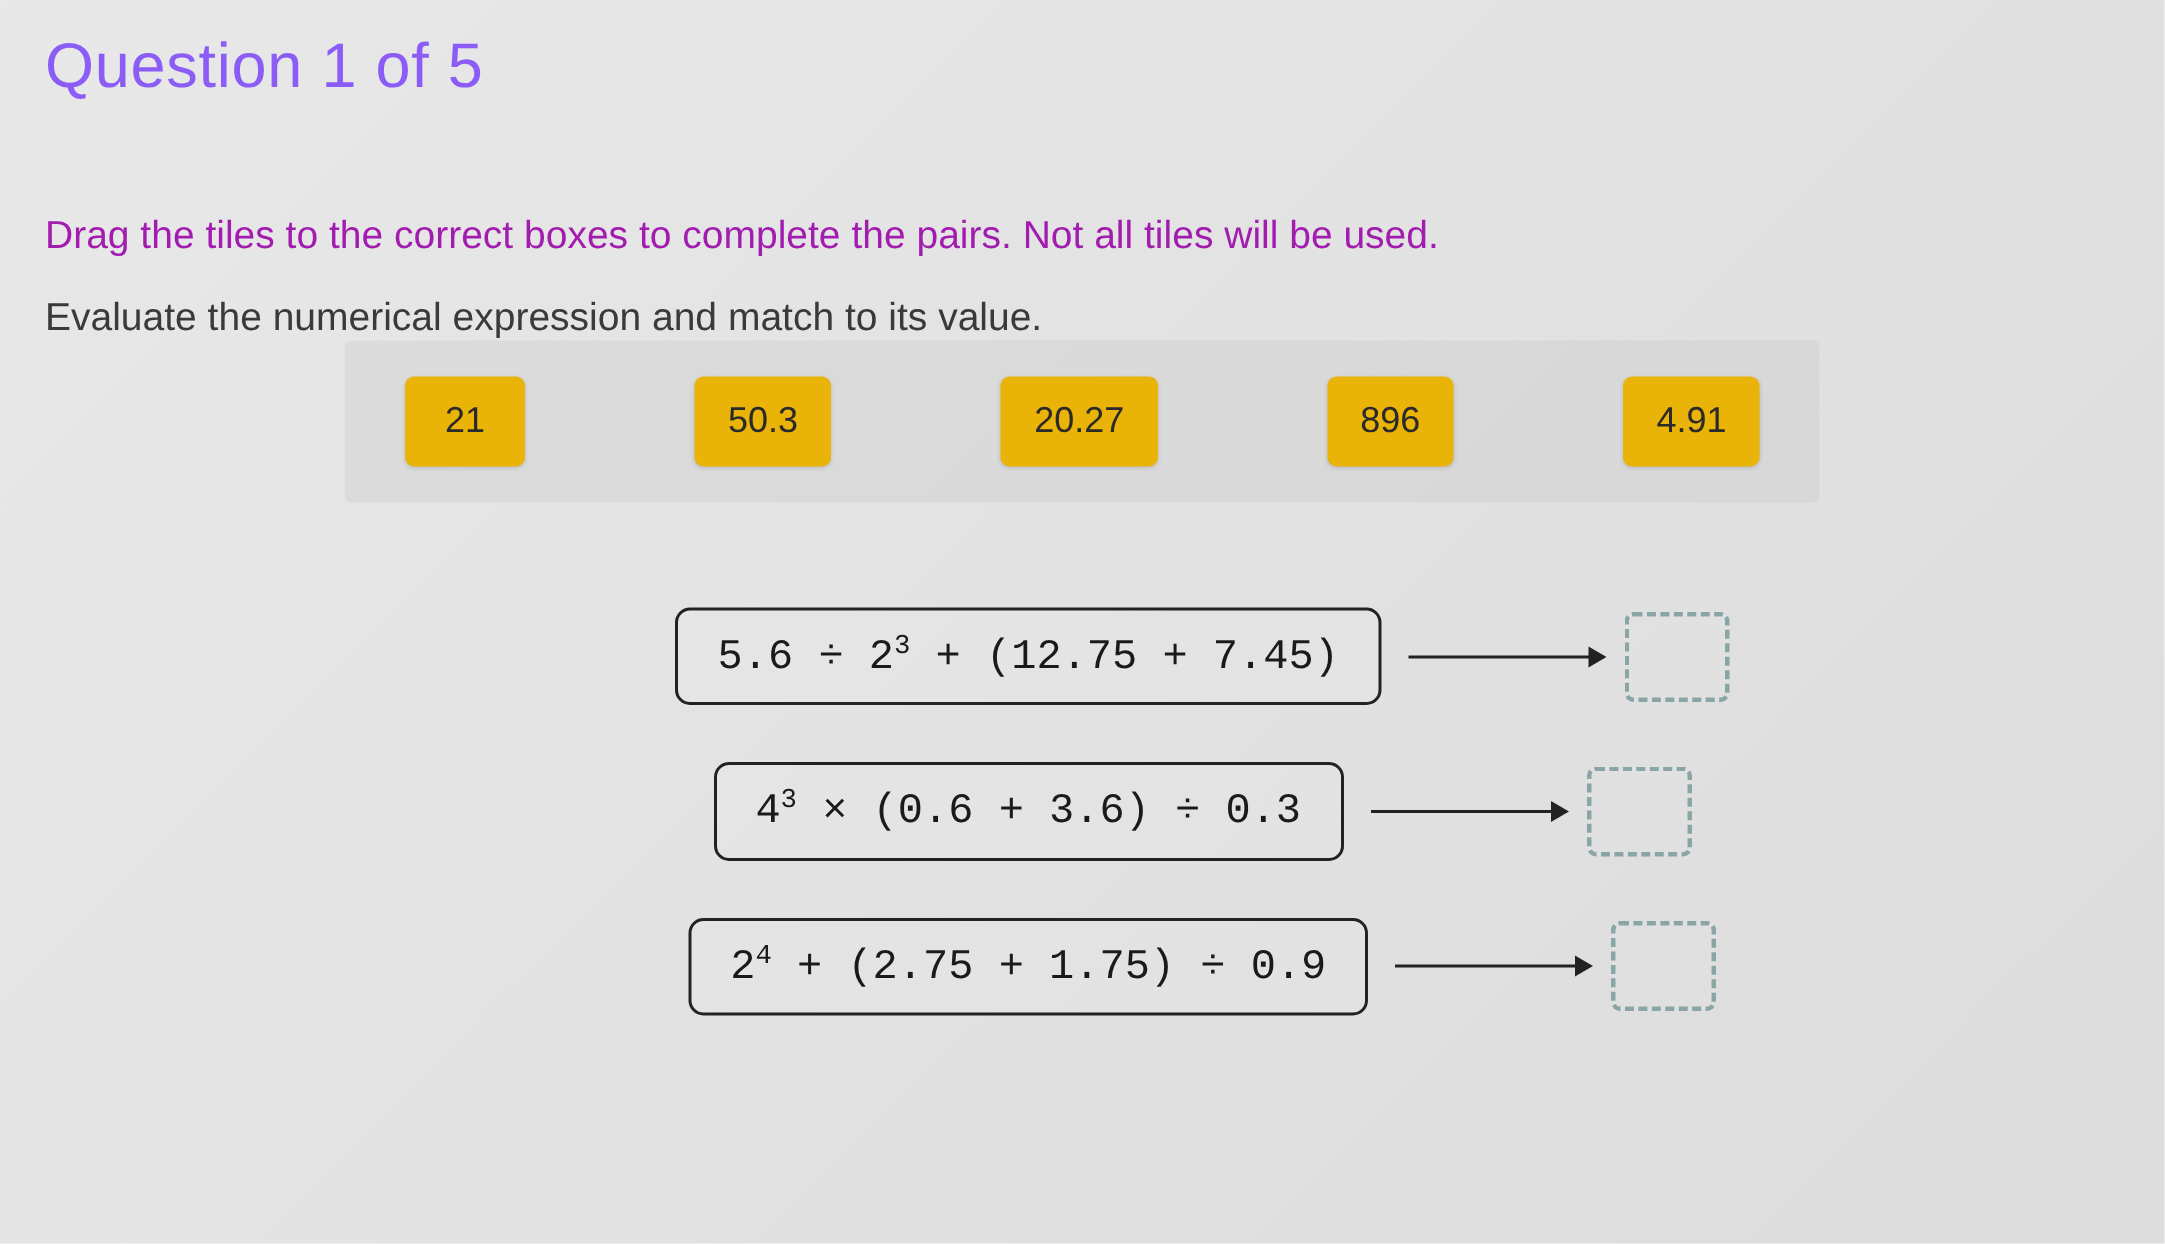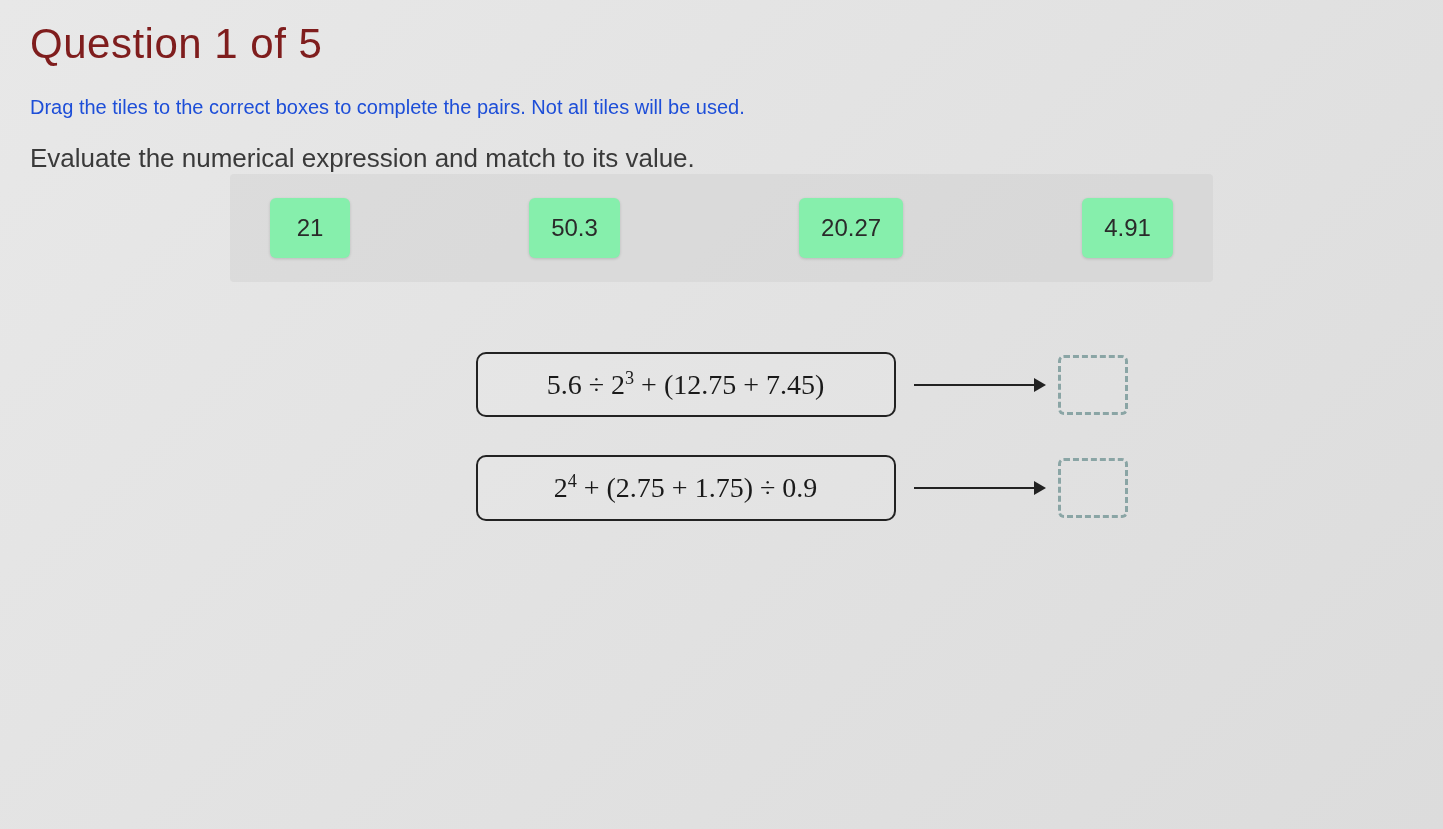--- a/index.html
+++ b/index.html
@@ -8,47 +8,47 @@
     background: linear-gradient(135deg, #e8e8e8 0%, #dcdcdc 100%);
     width: 1443px;
     height: 829px;
     overflow: hidden;
     padding: 20px 30px;
     color: #333;
   }
   .question-header {
     font-size: 42px;
     font-weight: 400;
-    color: #7f1d1d;
-    margin-bottom: 28px;
+    color: #8b5cf6;
+    margin-bottom: 73px;
     letter-spacing: 0.5px;
   }
   .instruction {
-    font-size: 20px;
-    color: #1d4ed8;
+    font-size: 26px;
+    color: #a21caf;
     margin-bottom: 24px;
     font-weight: 400;
   }
   .sub-instruction {
     font-size: 26px;
     color: #3a3a3a;
     font-weight: 400;
   }
   .tiles-tray {
     background: rgba(200,200,200,0.35);
     border-radius: 4px;
     padding: 24px 40px;
     margin: 0 200px 70px 200px;
     display: flex;
     justify-content: space-between;
     align-items: center;
     gap: 18px;
   }
   .tile {
-    background: #86efac;
+    background: #eab308;
     border-radius: 6px;
     padding: 16px 22px;
     min-width: 80px;
     text-align: center;
     font-size: 24px;
     color: #2a2a2a;
     box-shadow: 0 1px 3px rgba(0,0,0,0.15);
     cursor: grab;
     user-select: none;
   }
@@ -62,21 +62,21 @@
   .pair-row {
     display: flex;
     align-items: center;
     gap: 0;
   }
   .expression-box {
     border: 2.5px solid #222;
     border-radius: 10px;
     padding: 14px 26px;
     font-size: 28px;
-    font-family: Liberation Serif, serif;
+    font-family: Liberation Mono, monospace;
     background: rgba(255,255,255,0.08);
     min-width: 420px;
     text-align: center;
     color: #1a1a1a;
   }
   .arrow {
     width: 130px;
     height: 2px;
     background: #222;
     position: relative;
@@ -105,31 +105,37 @@
 
 <h1 class="question-header">Question 1 of 5</h1>
 
 <p class="instruction">Drag the tiles to the correct boxes to complete the pairs. Not all tiles will be used.</p>
 <p class="sub-instruction">Evaluate the numerical expression and match to its value.</p>
 
 <div class="tiles-tray">
   <div class="tile">21</div>
   <div class="tile">50.3</div>
   <div class="tile">20.27</div>
+  <div class="tile">896</div>
   <div class="tile">4.91</div>
 </div>
 
 <div class="pairs-area">
 
   <div class="pair-row">
     <div class="expression-box">5.6 ÷ 2<sup>3</sup> + (12.75 + 7.45)</div>
     <div class="arrow"></div>
     <div class="drop-target"></div>
   </div>
 
+  <div class="pair-row">
+    <div class="expression-box">4<sup>3</sup> × (0.6 + 3.6) ÷ 0.3</div>
+    <div class="arrow"></div>
+    <div class="drop-target"></div>
+  </div>
 
   <div class="pair-row">
     <div class="expression-box">2<sup>4</sup> + (2.75 + 1.75) ÷ 0.9</div>
     <div class="arrow"></div>
     <div class="drop-target"></div>
   </div>
 
 </div>
 
 </body></html>

